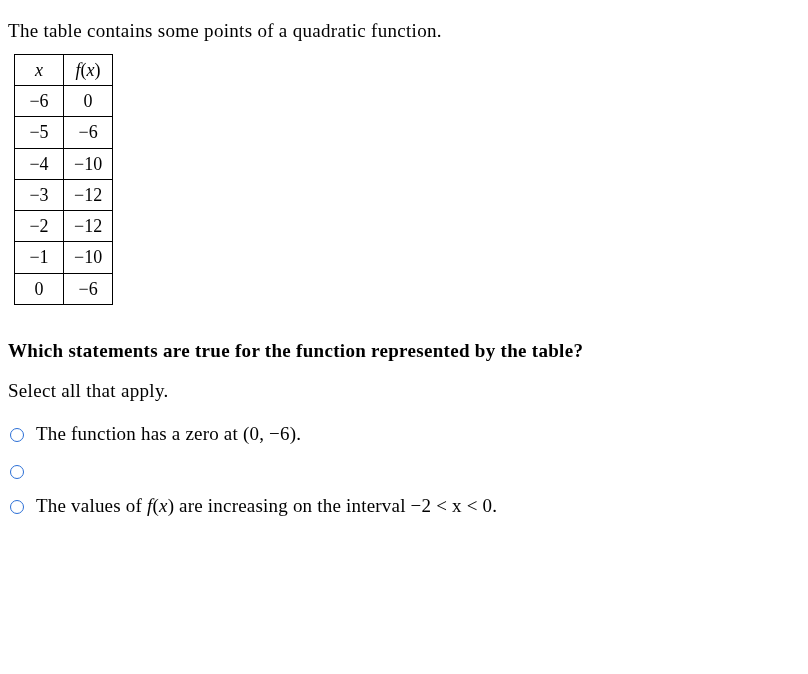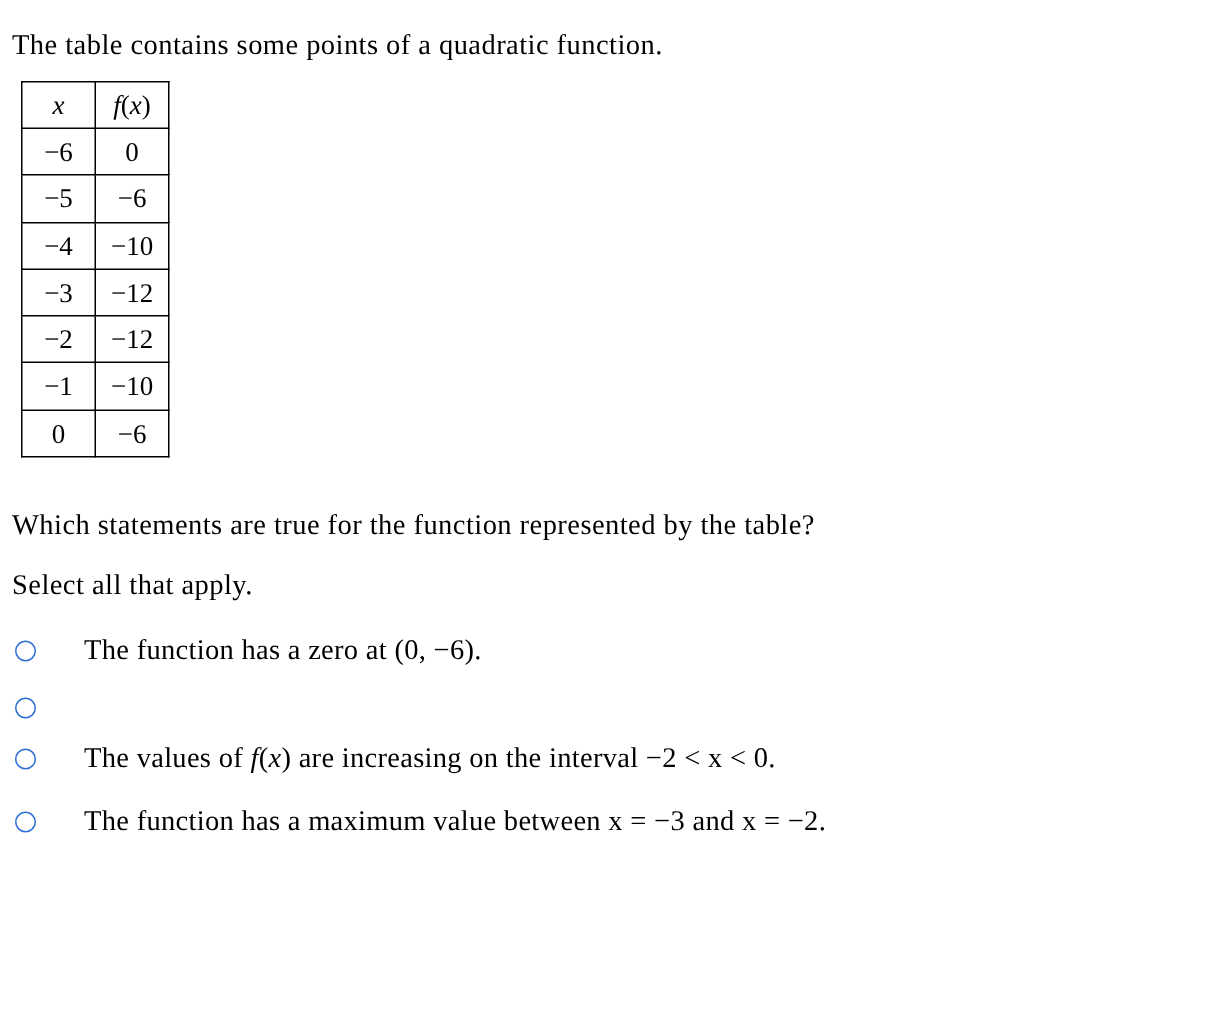--- a/index.html
+++ b/index.html
@@ -13,20 +13,21 @@
     line-height: 1.35;
   }
   .prompt-line {
     margin-bottom: 10px;
     letter-spacing: 0.3px;
   }
   .q-line {
     margin-top: 33px;
     margin-bottom: 14px;
     letter-spacing: 0.3px;
+    font-weight: bold;
   }
   .instr-line {
     margin-bottom: 18px;
     letter-spacing: 0.3px;
   }
   table.values {
     border-collapse: collapse;
     margin-left: 6px;
     margin-bottom: 8px;
   }
@@ -40,21 +41,20 @@
   table.values td.hdr { font-style: italic; }
   .fx .f { font-style: italic; }
   .fx .x { font-style: italic; }
   .ital { }
   .choices { margin-top: 4px; }
   .choice {
     display: flex;
     align-items: baseline;
     margin: 16px 0 16px 2px;
     letter-spacing: 0.2px;
-    gap: 20px;
   }
   .choice .radio {
     width: 12px;
     height: 12px;
     border: 1.6px solid #2b6fd6;
     border-radius: 50%;
     display: inline-block;
     margin-right: 12px;
     flex: 0 0 auto;
     position: relative;
@@ -122,20 +122,14 @@
 
   <div class="choice">
     <span class="radio"></span>
     <span>
       <span>The values of </span><span class="fx"><span class="f">f</span><span>(</span><span class="x">x</span><span>)</span></span><span> are increasing on the interval −2 &lt; </span><span class="ital">x</span><span> &lt; 0.</span>
     </span>
   </div>
 
 
 
-  <div class="choice">
-    <span class="radio"></span>
-    <span>
-      <span>The function has a maximum value between </span><span class="ital">x</span><span> = −3 and </span><span class="ital">x</span><span> = −2.</span>
-    </span>
-  </div>
 
 </div>
 
 </body></html>

